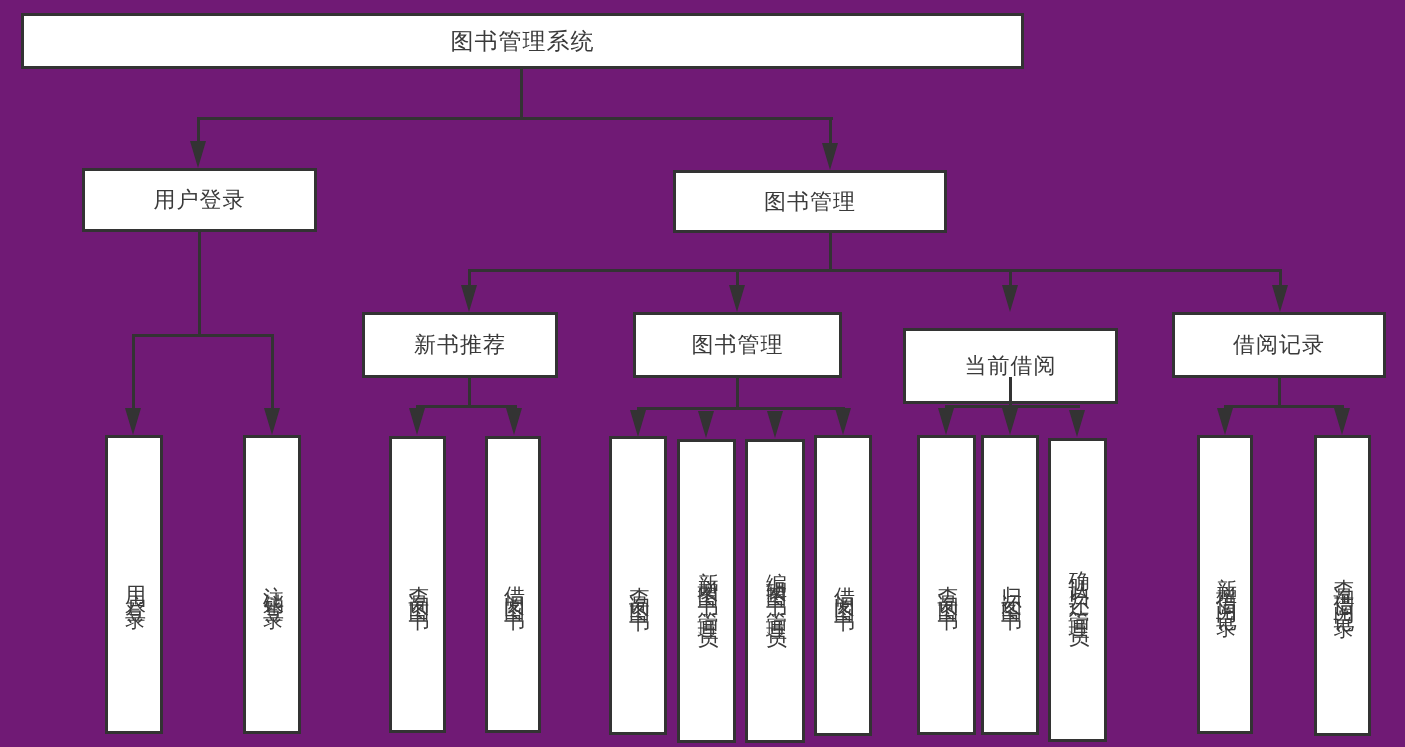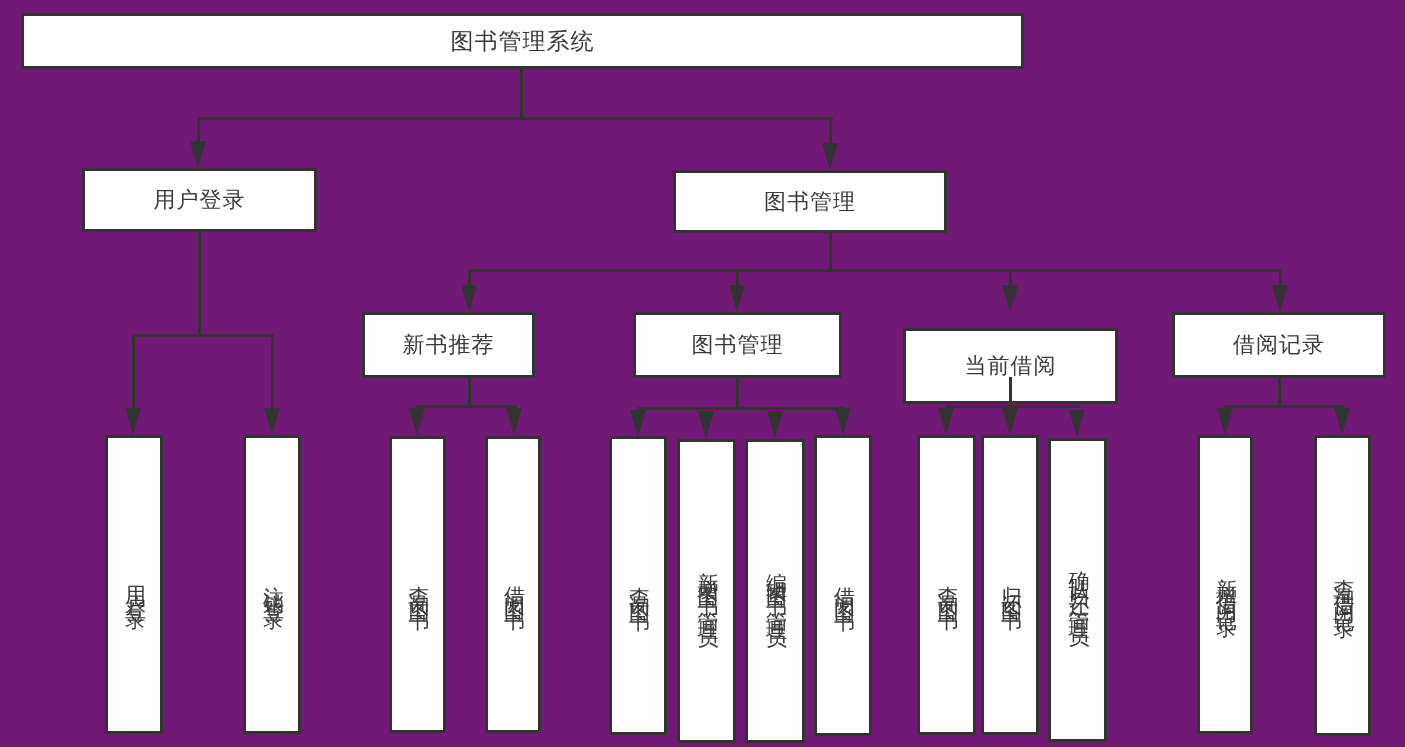--- a/index.html
+++ b/index.html
@@ -54,21 +54,21 @@
     <span class="hlabel">图书管理系统</span>
   </div>
 
   <div class="box" style="left:82px;top:168px;width:235px;height:64px;">
     <span class="hlabel">用户登录</span>
   </div>
   <div class="box" style="left:673px;top:170px;width:274px;height:63px;">
     <span class="hlabel">图书管理</span>
   </div>
 
-  <div class="box" style="left:362px;top:312px;width:173px;height:66px;">
+  <div class="box" style="left:362px;top:312px;width:196px;height:66px;">
     <span class="hlabel">新书推荐</span>
   </div>
   <div class="box" style="left:633px;top:312px;width:209px;height:66px;">
     <span class="hlabel">图书管理</span>
   </div>
   <div class="box" style="left:903px;top:328px;width:215px;height:76px;">
     <span class="hlabel">当前借阅</span>
   </div>
   <div class="box" style="left:1172px;top:312px;width:214px;height:66px;">
     <span class="hlabel">借阅记录</span>

